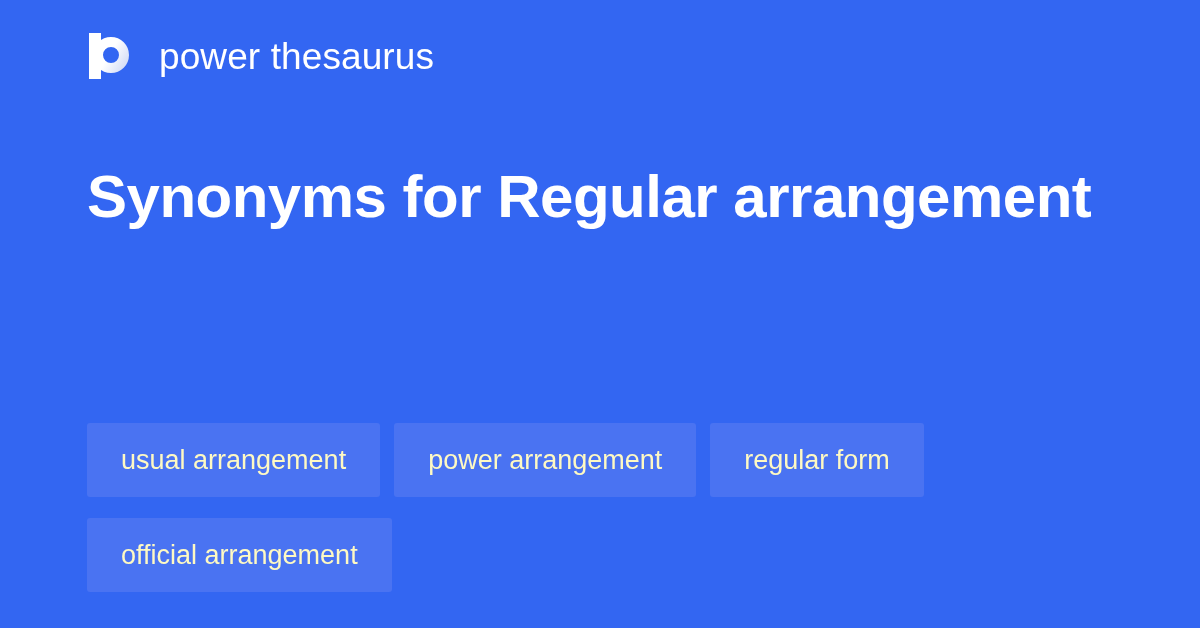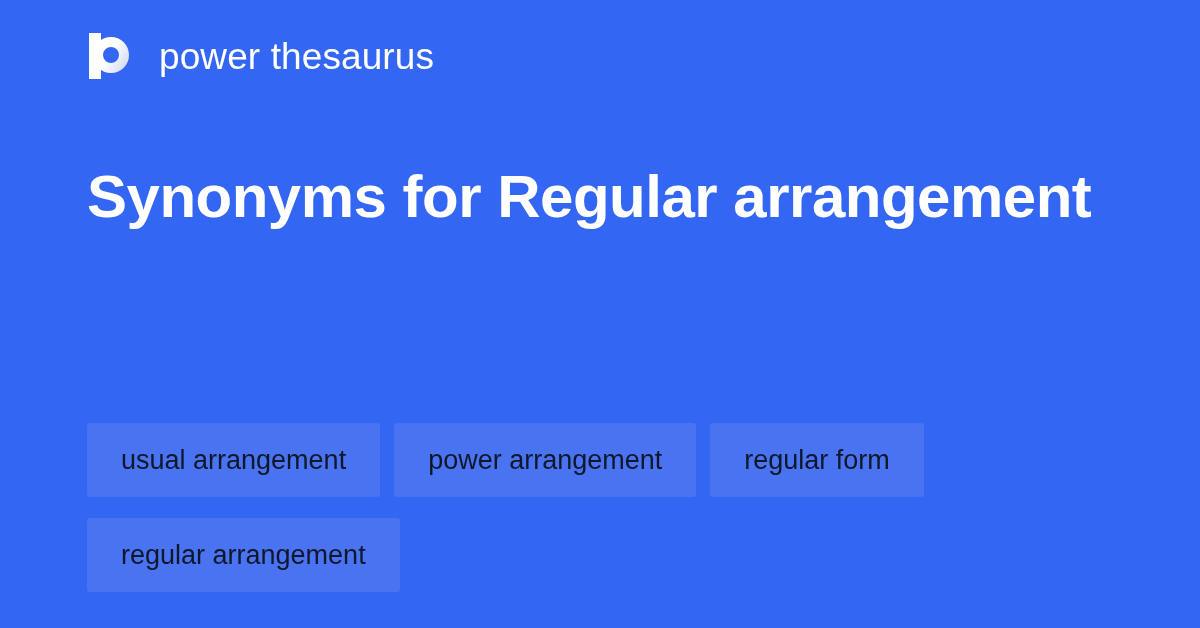--- a/index.html
+++ b/index.html
@@ -73,21 +73,21 @@
     align-items: flex-start;
     margin-bottom: 21px;
   }
   .chip-row:last-child {
     margin-bottom: 0;
   }
   .chip {
     height: 74px;
     box-sizing: border-box;
     background: #4a73f2;
-    color: #0f172a;
+    color: #fef9c3;
     font-size: 27px;
     font-weight: 400;
     line-height: 74px;
     padding: 0 34px;
     margin-right: 14px;
     border-radius: 3px;
     white-space: nowrap;
     text-align: center;
   }
   .chip:last-child {
@@ -120,18 +120,18 @@
 
   <div class="chips">
 
     <div class="chip-row">
       <div class="chip">usual arrangement</div>
       <div class="chip">power arrangement</div>
       <div class="chip">regular form</div>
     </div>
 
     <div class="chip-row">
-      <div class="chip">regular arrangement</div>
+      <div class="chip">official arrangement</div>
     </div>
 
   </div>
 
 </div>
 
 </body></html>

